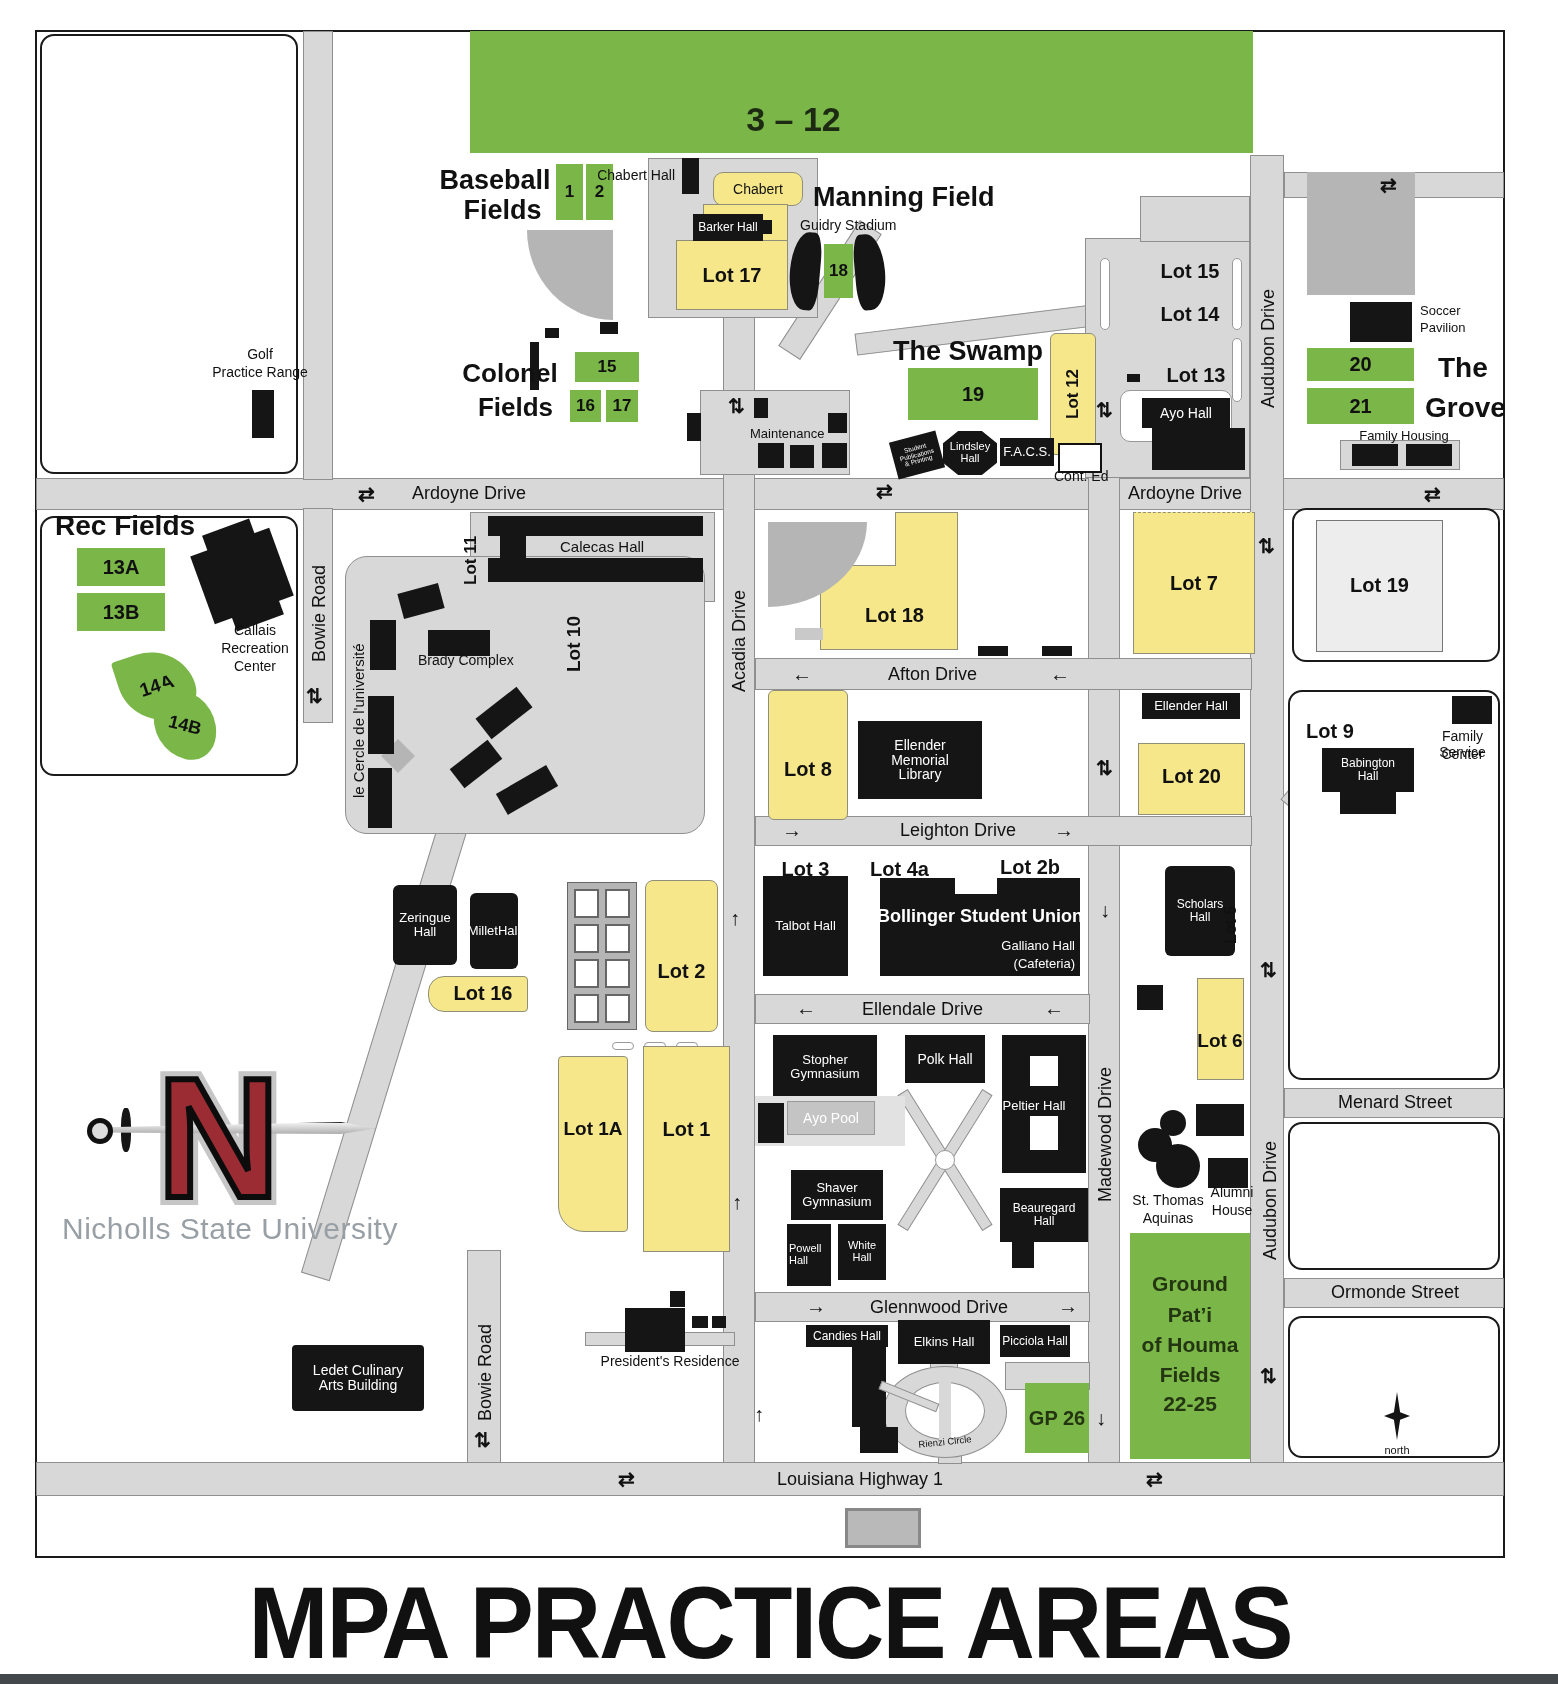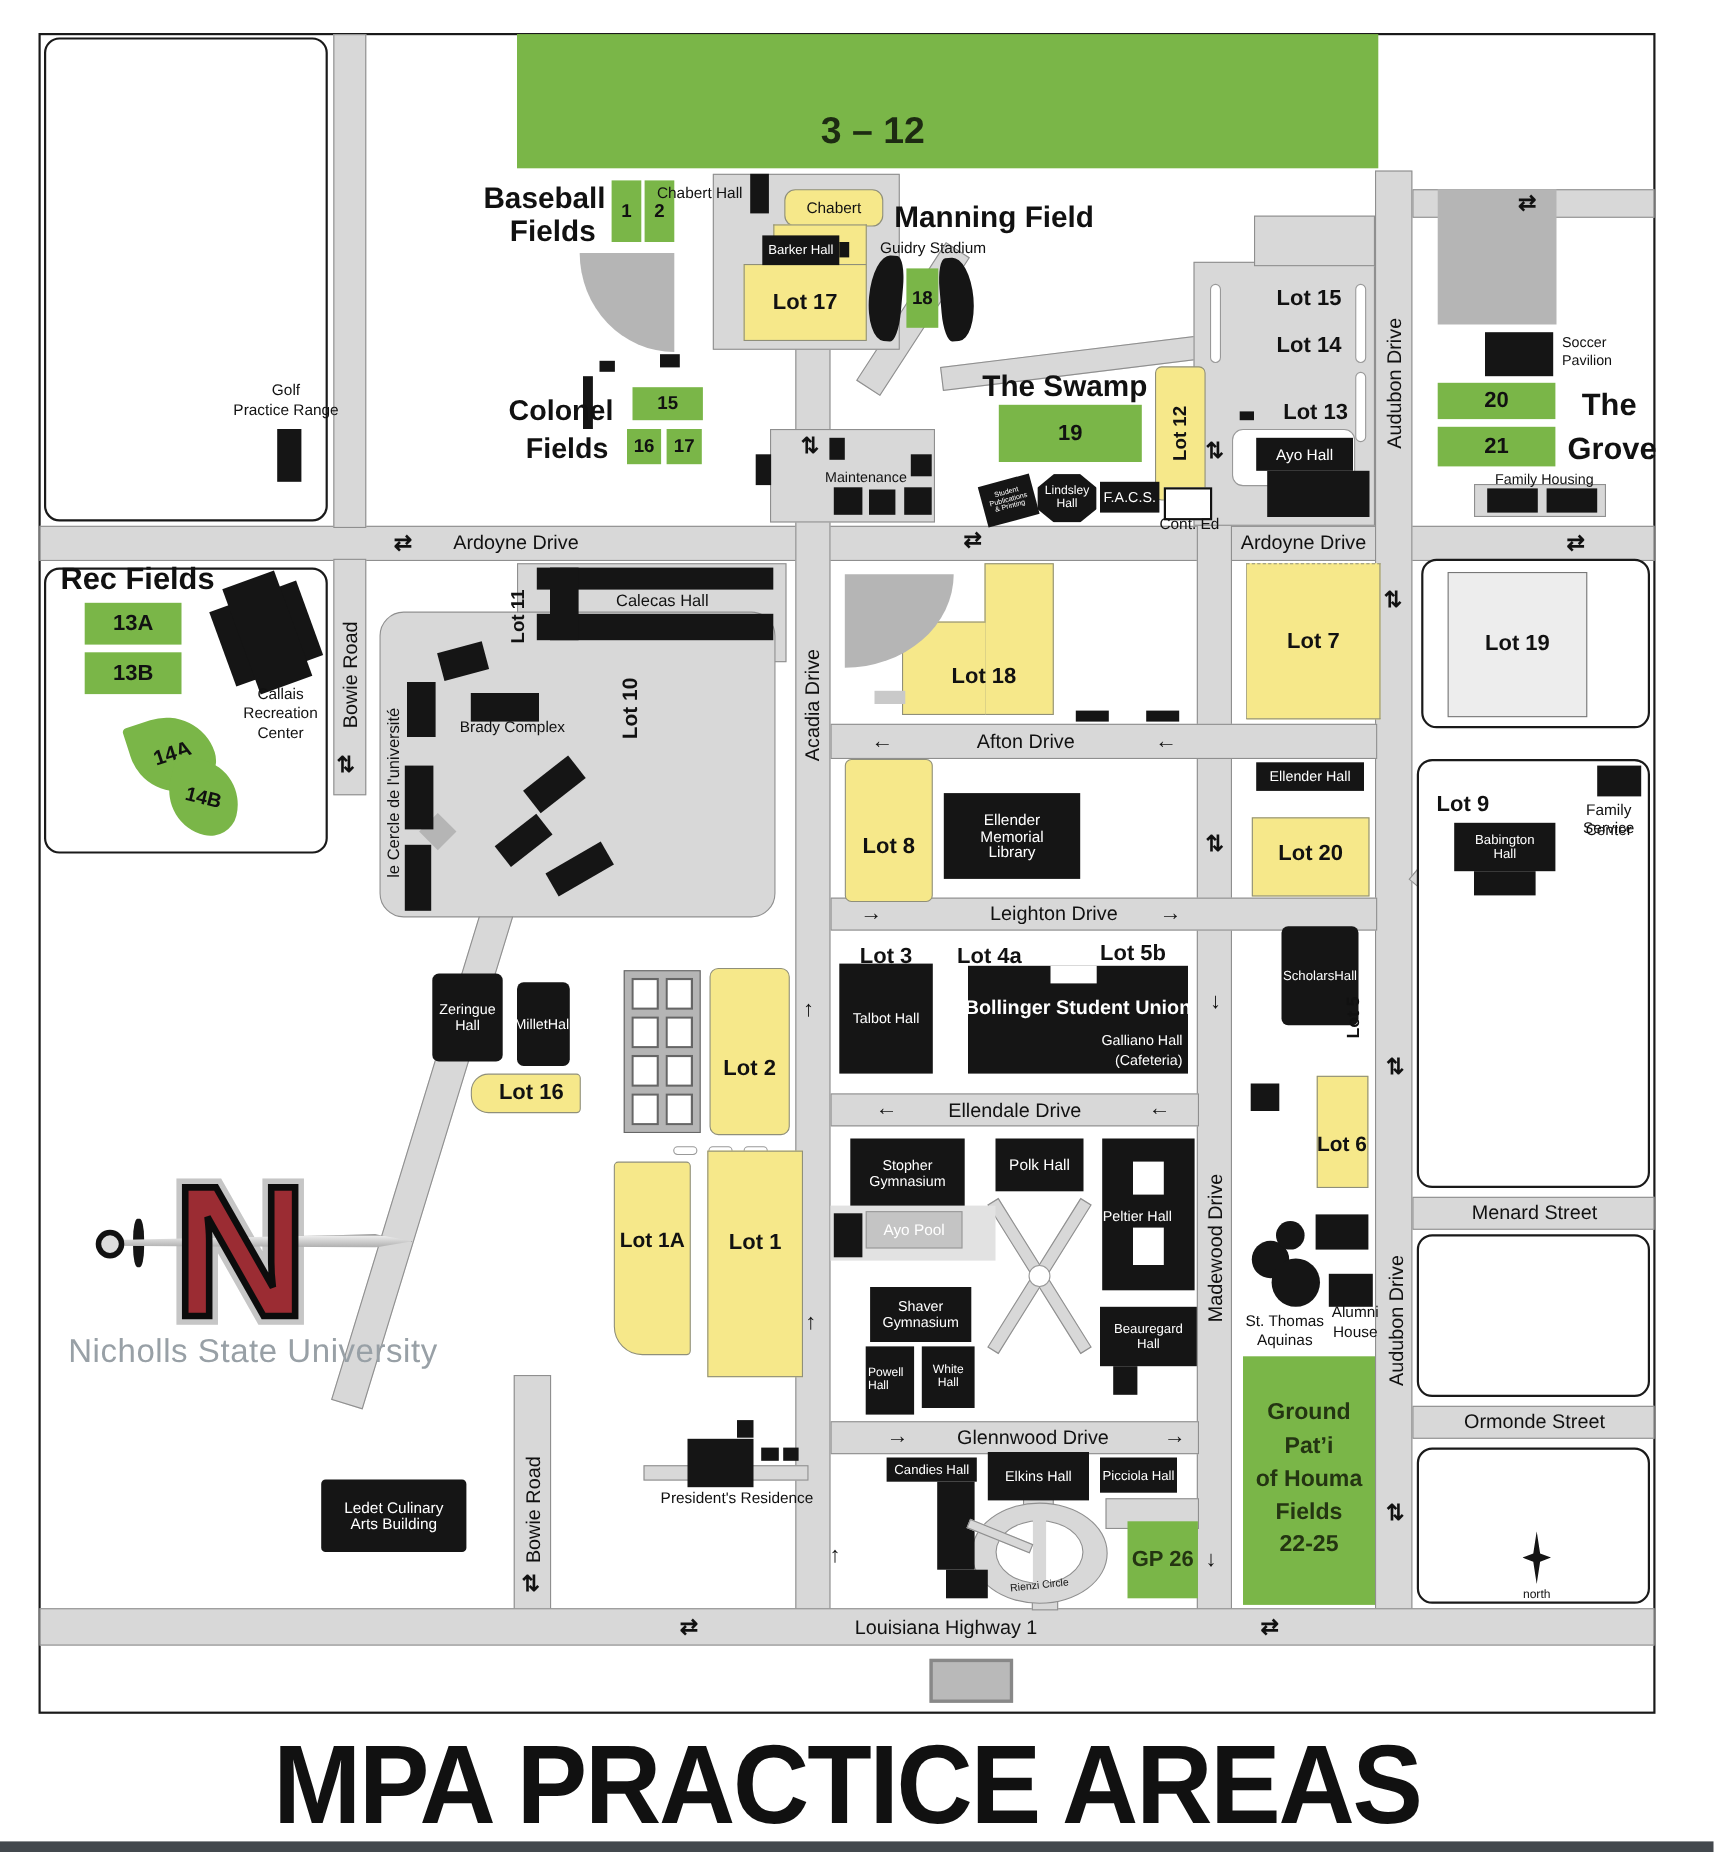--- a/index.html
+++ b/index.html
@@ -230,21 +230,21 @@
   <div class="b" style="left:1340px;top:792px;width:56px;height:22px"></div>
   <div class="b" style="left:1452px;top:696px;width:40px;height:28px"></div>
 
   <div class="b c" style="left:763px;top:876px;width:85px;height:100px;font-size:13px">Talbot Hall</div>
   <div class="b" style="left:880px;top:878px;width:200px;height:98px"></div>
   <div class="t" style="left:955px;top:878px;width:42px;height:16px;background:#fff"></div>
   <div class="t bold c" style="left:880px;top:906px;width:200px;font-size:18px;color:#fff">Bollinger Student Union</div>
   <div class="t" style="left:960px;top:938px;width:115px;font-size:13px;color:#fff;text-align:right">Galliano Hall</div>
   <div class="t" style="left:960px;top:956px;width:115px;font-size:13px;color:#fff;text-align:right">(Cafeteria)</div>
 
-  <div class="b c" style="left:1165px;top:842px;width:70px;height:90px;flex-direction:row;font-size:12px;border-radius:6px">
+  <div class="b c" style="left:1165px;top:866px;width:70px;height:90px;flex-direction:column;font-size:12px;border-radius:6px">
     <span>Scholars</span>
     <span>Hall</span>
   </div>
   <div class="t bold vtx" style="left:1222px;top:895px;width:22px;height:60px;font-size:16px;text-align:center">Lot 5</div>
   <div class="b" style="left:1137px;top:985px;width:26px;height:25px"></div>
 
   <div class="b c" style="left:773px;top:1035px;width:104px;height:64px;flex-direction:column;font-size:13px">
     <span>Stopher</span>
     <span>Gymnasium</span>
   </div>
@@ -323,21 +323,21 @@
 
   <div class="t bold c" style="left:1130px;top:260px;width:120px;font-size:20px">Lot 15</div>
   <div class="t bold c" style="left:1130px;top:303px;width:120px;font-size:20px">Lot 14</div>
   <div class="t bold c" style="left:1136px;top:364px;width:120px;font-size:20px">Lot 13</div>
   <div class="t bold c" style="left:1316px;top:574px;width:127px;font-size:20px">Lot 19</div>
   <div class="t bold" style="left:1306px;top:720px;font-size:20px">Lot 9</div>
   <div class="t c" style="left:1420px;top:728px;width:85px;font-size:14px;white-space:normal">Family Service</div>
   <div class="t c" style="left:1420px;top:746px;width:85px;font-size:14px">Center</div>
   <div class="t bold c" style="left:763px;top:858px;width:85px;font-size:20px">Lot 3</div>
   <div class="t bold" style="left:870px;top:858px;font-size:20px">Lot 4a</div>
-  <div class="t bold" style="left:1000px;top:856px;font-size:20px">Lot 5b</div>
+  <div class="t bold" style="left:1000px;top:856px;font-size:20px">Lot 2b</div>
 
   <div class="t bold c vtx" style="left:460px;top:526px;width:22px;height:68px;font-size:17px">Lot 11</div>
   <div class="t bold c vtx" style="left:560px;top:606px;width:28px;height:76px;font-size:19px">Lot 10</div>
 
   <div class="t" style="left:412px;top:483px;font-size:18px">Ardoyne Drive</div>
   <div class="t" style="left:1128px;top:483px;font-size:18px">Ardoyne Drive</div>
   <div class="t c vtx" style="left:306px;top:556px;width:26px;height:115px;font-size:18px">Bowie Road</div>
   <div class="t c vtx" style="left:472px;top:1316px;width:26px;height:112px;font-size:18px">Bowie Road</div>
   <div class="t c vtx" style="left:1256px;top:248px;width:24px;height:200px;font-size:18px">Audubon Drive</div>
   <div class="t c vtx" style="left:1258px;top:1128px;width:24px;height:145px;font-size:18px">Audubon Drive</div>

